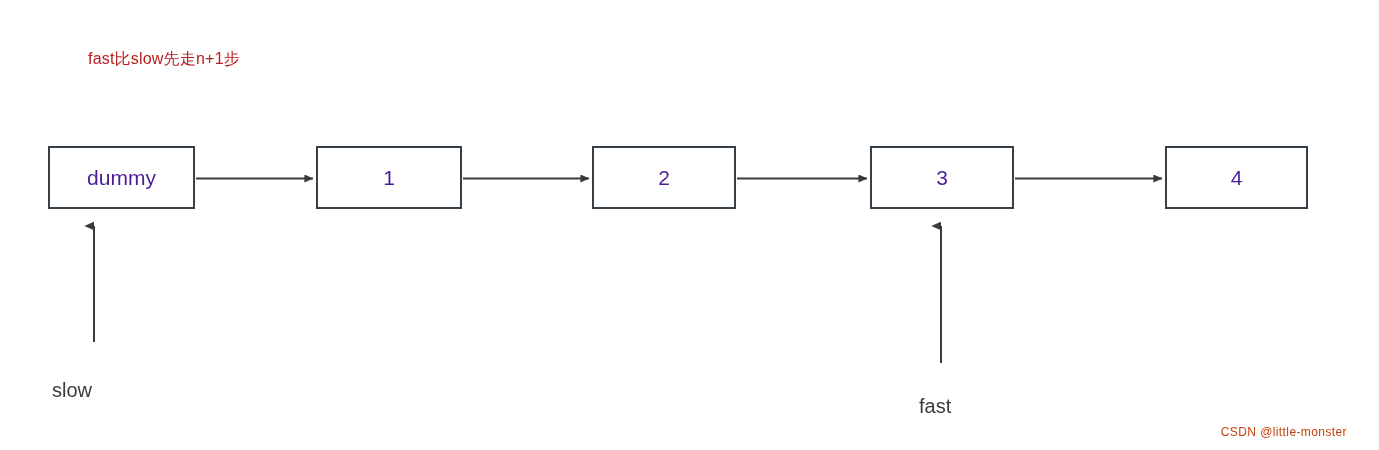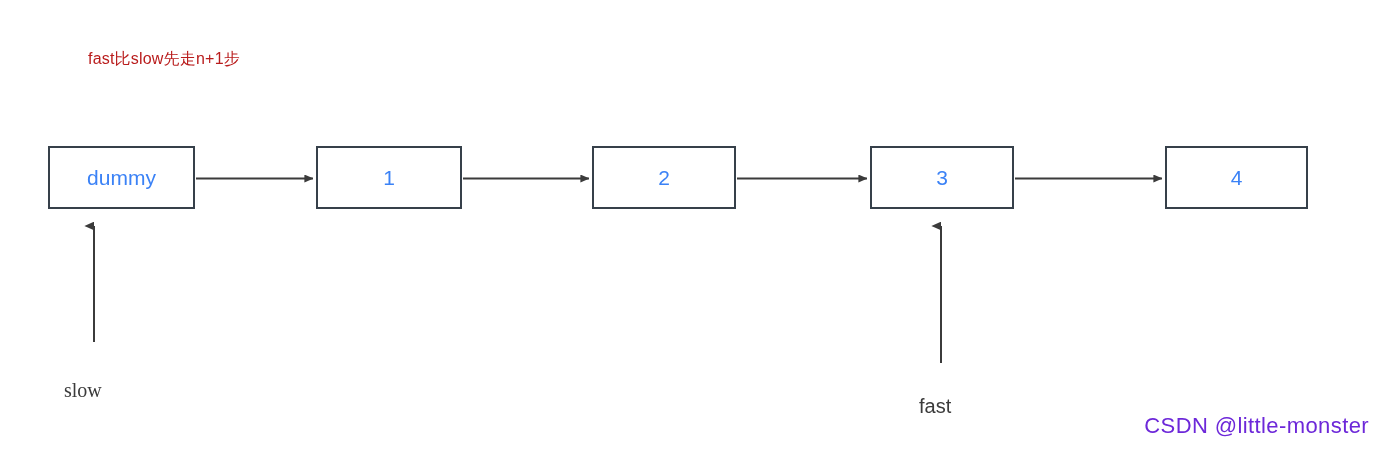--- a/index.html
+++ b/index.html
@@ -35,36 +35,36 @@
     height: 63px;
     box-sizing: border-box;
     border: 2px solid #36404a;
     background: #ffffff;
     display: flex;
     align-items: center;
     justify-content: center;
   }
   .node-label {
     font-size: 21px;
-    color: #3b82f6;
+    color: #4c1d95;
     line-height: 1;
     text-align: right;
   }
   .ptr-label {
     position: absolute;
     font-size: 20px;
     color: #3b3b3b;
     white-space: nowrap;
   }
   .watermark {
     position: absolute;
-    right: 10px;
+    right: 32px;
     bottom: 11px;
-    font-size: 22px;
-    color: #6d28d9;
+    font-size: 12px;
+    color: #c2410c;
     letter-spacing: 0.4px;
     white-space: nowrap;
   }
   svg.edges {
     position: absolute;
     left: 0;
     top: 0;
     width: 1379px;
     height: 450px;
     pointer-events: none;
@@ -121,19 +121,19 @@
   </div>
 
   <div class="node" style="left:870px; width:144px;">
     <span class="node-label">3</span>
   </div>
 
   <div class="node" style="left:1165px; width:143px;">
     <span class="node-label">4</span>
   </div>
 
-  <div class="ptr-label" style="left:64px; top:379px;font-family:Liberation Serif, serif;">slow</div>
+  <div class="ptr-label" style="left:52px; top:379px;">slow</div>
 
   <div class="ptr-label" style="left:919px; top:379px;margin-top:16px;">fast</div>
 
   <div class="watermark">CSDN @little-monster</div>
 
 </div>
 
 </body></html>

